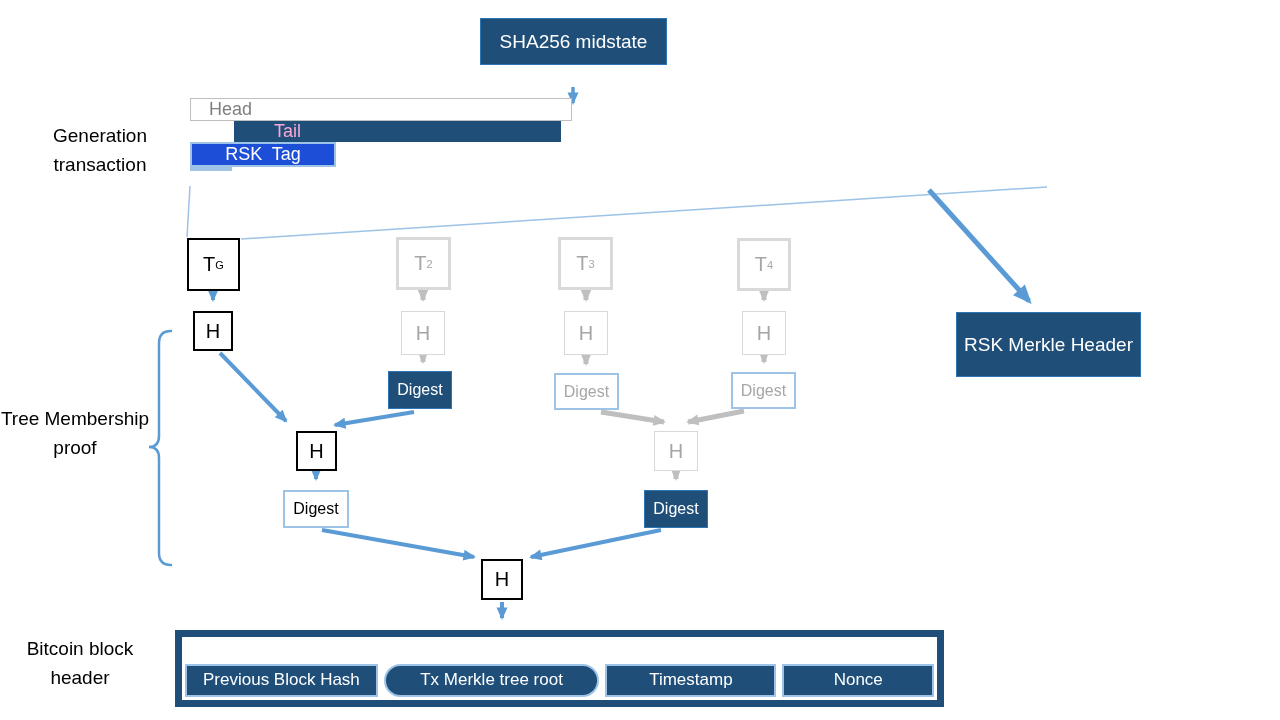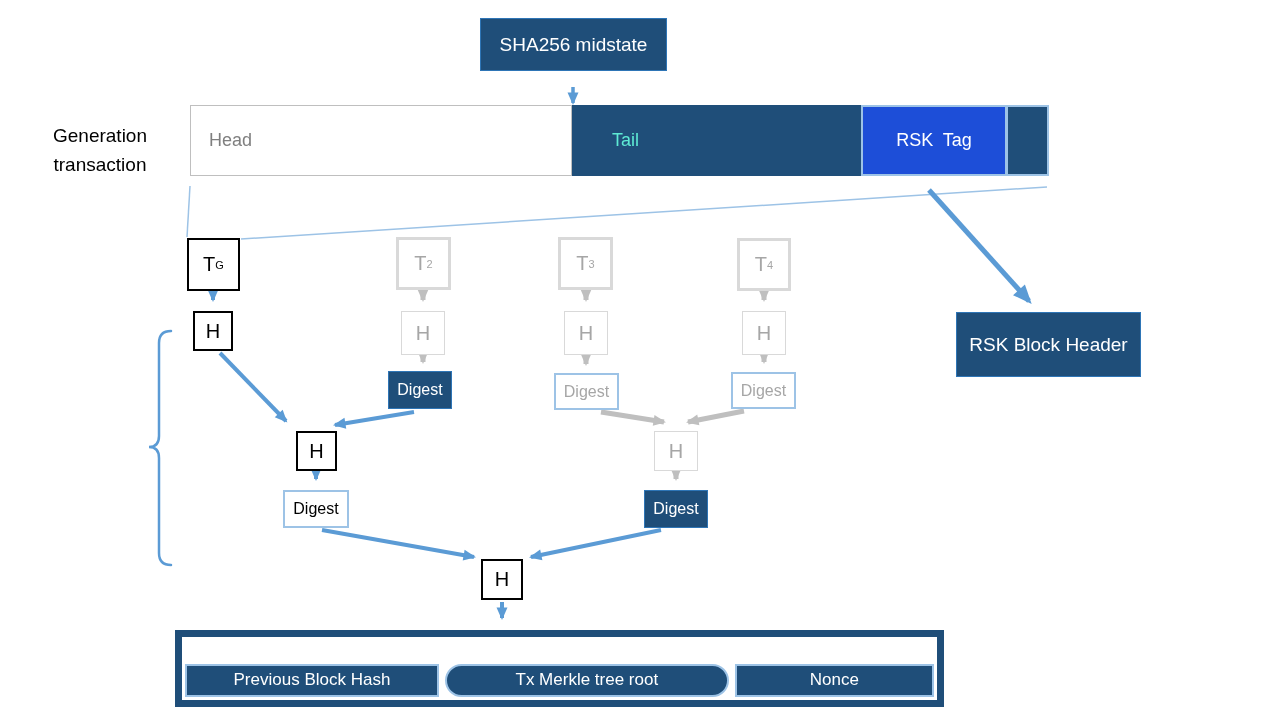--- a/index.html
+++ b/index.html
@@ -8,24 +8,24 @@
   .abs{position:absolute;box-sizing:border-box;}
   .center{display:flex;align-items:center;justify-content:center;text-align:center;}
 
   
   .box-dark{background:#1F4E79;color:#fff;border:1px solid #2E75B6;}
 
   
   .side-label{color:#000;font-size:19px;line-height:29px;text-align:center;}
 
   
-  .gen-bar{left:190px;top:105px;height:71px;display:flex;}
+  .gen-bar{left:190px;top:98px;height:71px;display:flex;flex-direction:column;}
   .seg{box-sizing:border-box;display:flex;align-items:center;font-size:18px;}
   .seg-head{width:382px;background:#fff;border:1px solid #BFBFBF;color:#7F7F7F;padding-left:18px;}
-  .seg-tail{width:289px;background:#1F4E79;color:#5eead4;padding-left:40px;}
+  .seg-tail{width:327px;background:#1F4E79;color:#f9a8d4;padding-left:40px;margin-left:44px;}
   .seg-rsk{width:146px;background:#1d4ed8;color:#fff;border:2px solid #9DC3E6;justify-content:center;white-space:pre;}
   .seg-end{width:42px;background:#1F4E79;border:2px solid #9DC3E6;border-left-width:1px;}
 
   
   .tbox{background:#fff;border:2px solid #000;color:#000;font-size:20px;}
   .tbox.ghost{border:3px solid #D9D9D9;color:#A6A6A6;}
   .tbox sub{font-size:11px;line-height:0;}
   .hbox{background:#fff;border:2px solid #000;color:#000;font-size:20px;}
   .hbox.ghost{border:1px solid #D9D9D9;color:#A6A6A6;}
   .digest{font-size:16px;}
@@ -80,31 +80,33 @@
       <line x1="414" y1="412" x2="335" y2="425" stroke-width="4" marker-end="url(#ab)"></line>
       <line x1="316" y1="472" x2="316" y2="479" stroke-width="4" marker-end="url(#ab)"></line>
       <line x1="322" y1="530" x2="474" y2="557" stroke-width="4" marker-end="url(#ab)"></line>
       <line x1="661" y1="530" x2="531" y2="557" stroke-width="4" marker-end="url(#ab)"></line>
       <line x1="502" y1="602" x2="502" y2="618" stroke-width="4" marker-end="url(#ab)"></line>
       <line x1="929" y1="190" x2="1029" y2="301" stroke-width="5" marker-end="url(#abig)"></line>
     </g>
   </svg>
 
   <div class="abs side-label" style="left:20px;top:121px;width:160px;">Generation transaction</div>
+  <div class="abs side-label" style="left:0px;top:404px;width:150px;">Tree Membership proof</div>
+  <div class="abs side-label" style="left:5px;top:634px;width:150px;">Bitcoin block header</div>
 
-  <div class="abs box-dark center" style="left:480px;top:18px;width:187px;height:53px;font-size:19px;">SHA256 midstate</div>
+  <div class="abs box-dark center" style="left:480px;top:18px;width:187px;height:47px;font-size:19px;">SHA256 midstate</div>
 
   <div class="abs gen-bar">
     <div class="seg seg-head">Head</div>
     <div class="seg seg-tail">Tail</div>
     <div class="seg seg-rsk">RSK  Tag</div>
     <div class="seg seg-end"></div>
   </div>
 
-  <div class="abs box-dark center" style="left:956px;top:312px;width:185px;height:65px;font-size:19px;">RSK Block Header</div>
+  <div class="abs box-dark center" style="left:956px;top:312px;width:185px;height:65px;font-size:19px;">RSK Merkle Header</div>
 
   <div class="abs tbox center" style="left:187px;top:238px;width:53px;height:53px;">
     <span>T</span>
       <sub>G</sub>
   </div>
   <div class="abs tbox ghost center" style="left:396px;top:237px;width:55px;height:53px;">
     <span>T</span>
       <sub>2</sub>
   </div>
   <div class="abs tbox ghost center" style="left:558px;top:237px;width:55px;height:53px;">
@@ -129,17 +131,18 @@
   <div class="abs hbox ghost center" style="left:654px;top:431px;width:44px;height:40px;">H</div>
   <div class="abs digest outline center" style="left:283px;top:490px;width:66px;height:38px;">Digest</div>
   <div class="abs digest dark center" style="left:644px;top:490px;width:64px;height:38px;">Digest</div>
 
   <div class="abs hbox center" style="left:481px;top:559px;width:42px;height:41px;">H</div>
 
   <div class="abs btc-bar">
     <div class="btc-inner">
       <div class="btc-cell" style="flex:192;">Previous Block Hash</div>
       <div class="btc-cell" style="flex:215;border-radius:25px;">Tx Merkle tree root</div>
+      <div class="btc-cell" style="flex:170;">Timestamp</div>
       <div class="btc-cell" style="flex:150;">Nonce</div>
     </div>
   </div>
 
 </div>
 
 </body></html>

